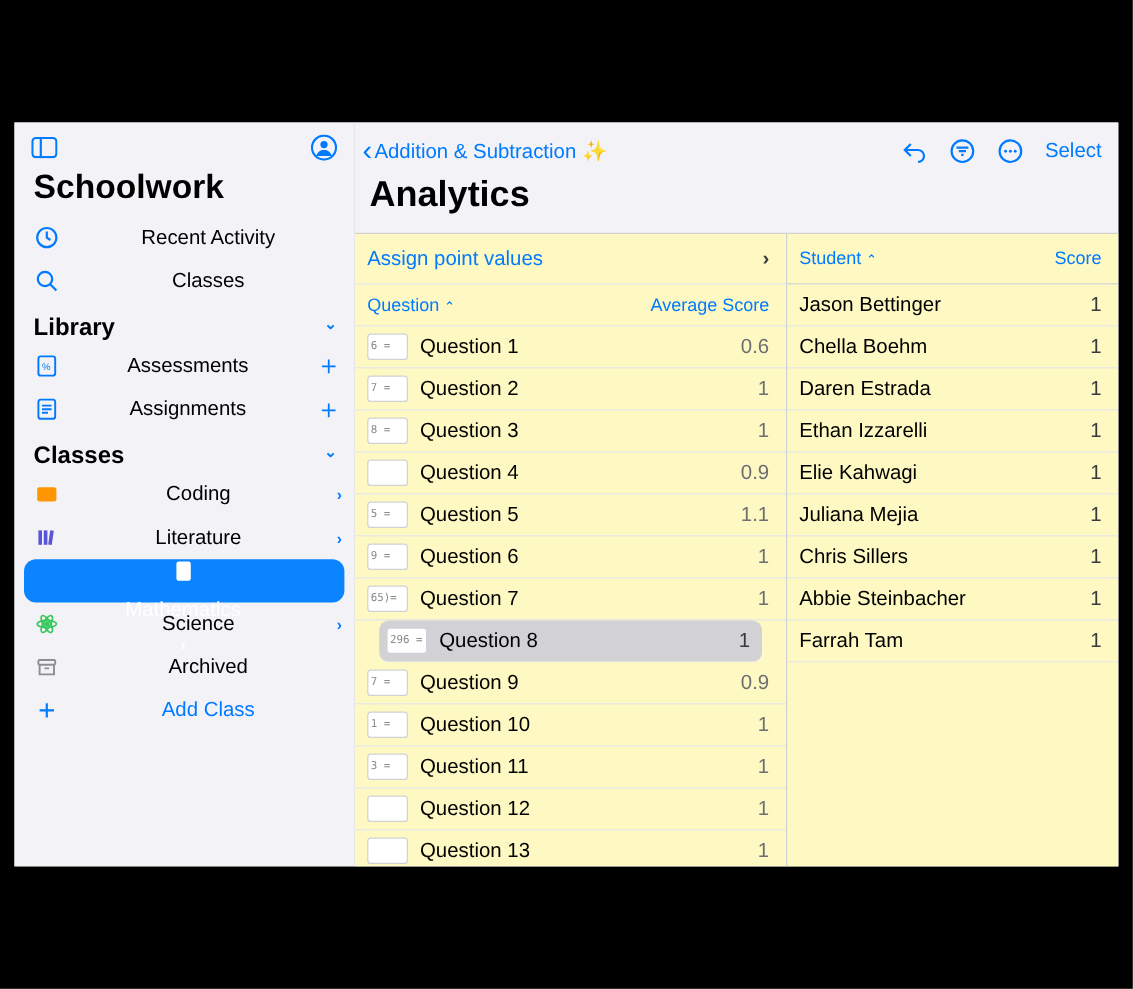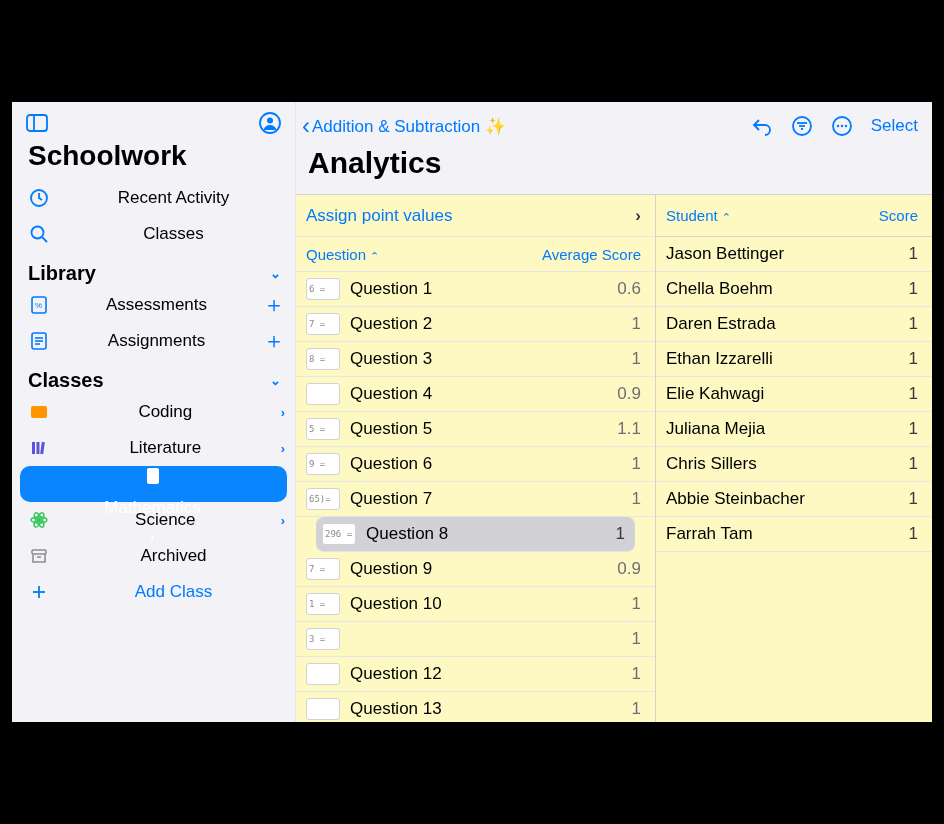--- a/index.html
+++ b/index.html
@@ -76,21 +76,21 @@
     flex-direction: column;
   }
   .side-item.sel .chev, .side-item.sel .mini-ico svg { color: #fff; }
   .side-item .label { flex: 1; text-align: center; }
   .mini-ico { width: 22px; display:flex; justify-content:center; color: var(--accent);}
   .mini-ico.orange { color: #FF9500;}
   .mini-ico.purple { color: #5856D6;}
   .mini-ico.green  { color: #34C759;}
   .mini-ico.gray   { color: #8E8E93;}
   .section-head {
-    display:flex; align-items:center; justify-content:space-between;
+    display:flex; justify-content:space-between;
     padding: 10px 14px 2px 16px;
     font-weight: 700; font-size: 20px;
   }
   .chev { color: var(--accent); font-size: 13px; font-weight:700;}
   .add-plus { color: var(--accent); font-size: 22px; font-weight:400; line-height:1;}
   .add-class { color: var(--accent); }
 
   
   .main { flex:1; display:flex; flex-direction:column; background: var(--bg-side); }
   .main-top {
@@ -373,20 +373,21 @@
               <span class="grow">Question 9</span>
               <span class="right score">0.9</span>
             </div>
             <div class="row q-row">
               <span class="thumb">1 =</span>
               <span class="grow">Question 10</span>
               <span class="right score">1</span>
             </div>
             <div class="row q-row">
               <span class="thumb">3 =</span>
+              <span class="grow">Question 11</span>
               <span class="right score">1</span>
             </div>
             <div class="row q-row">
               <span class="thumb"></span>
               <span class="grow">Question 12</span>
               <span class="right score">1</span>
             </div>
             <div class="row q-row">
               <span class="thumb"></span>
               <span class="grow">Question 13</span>

